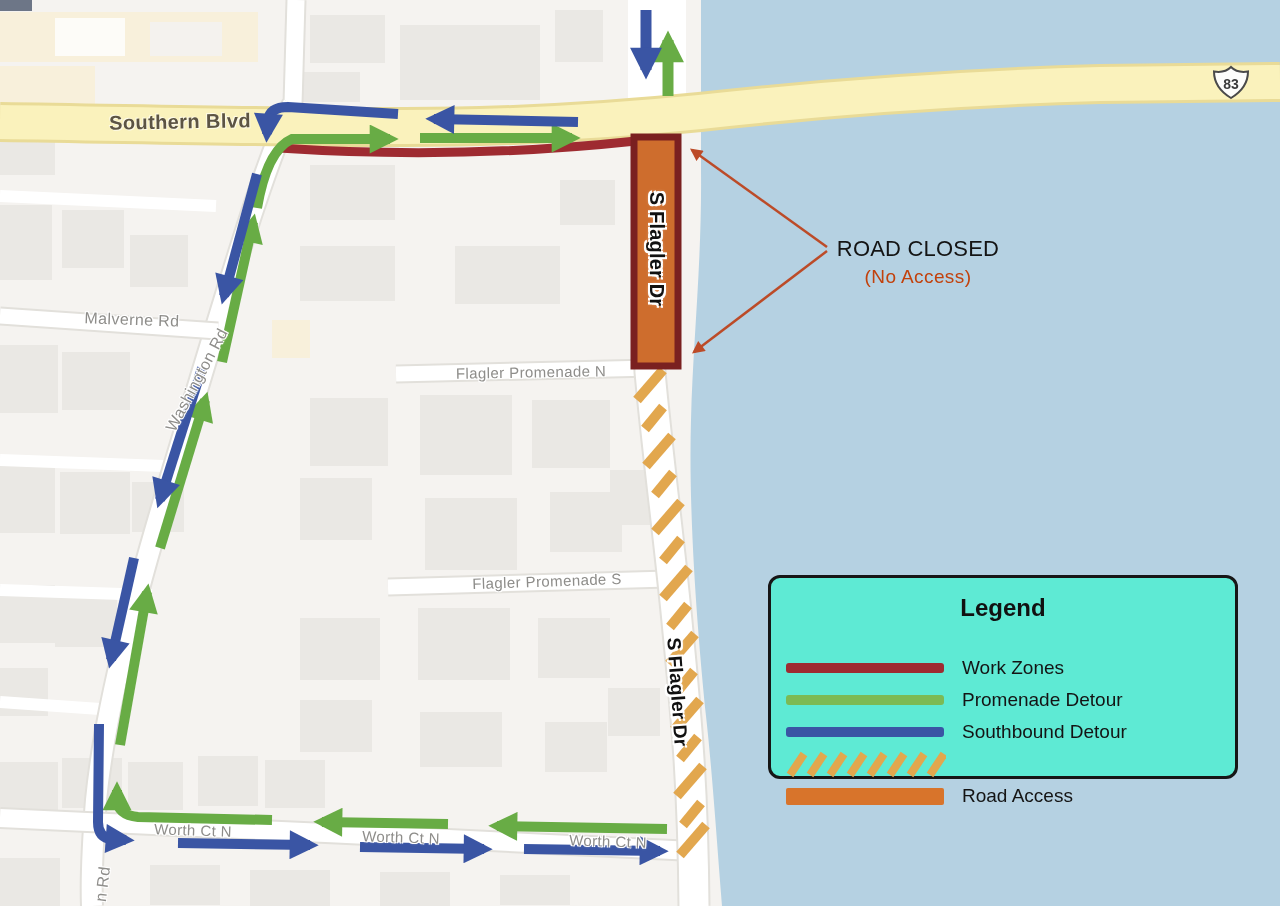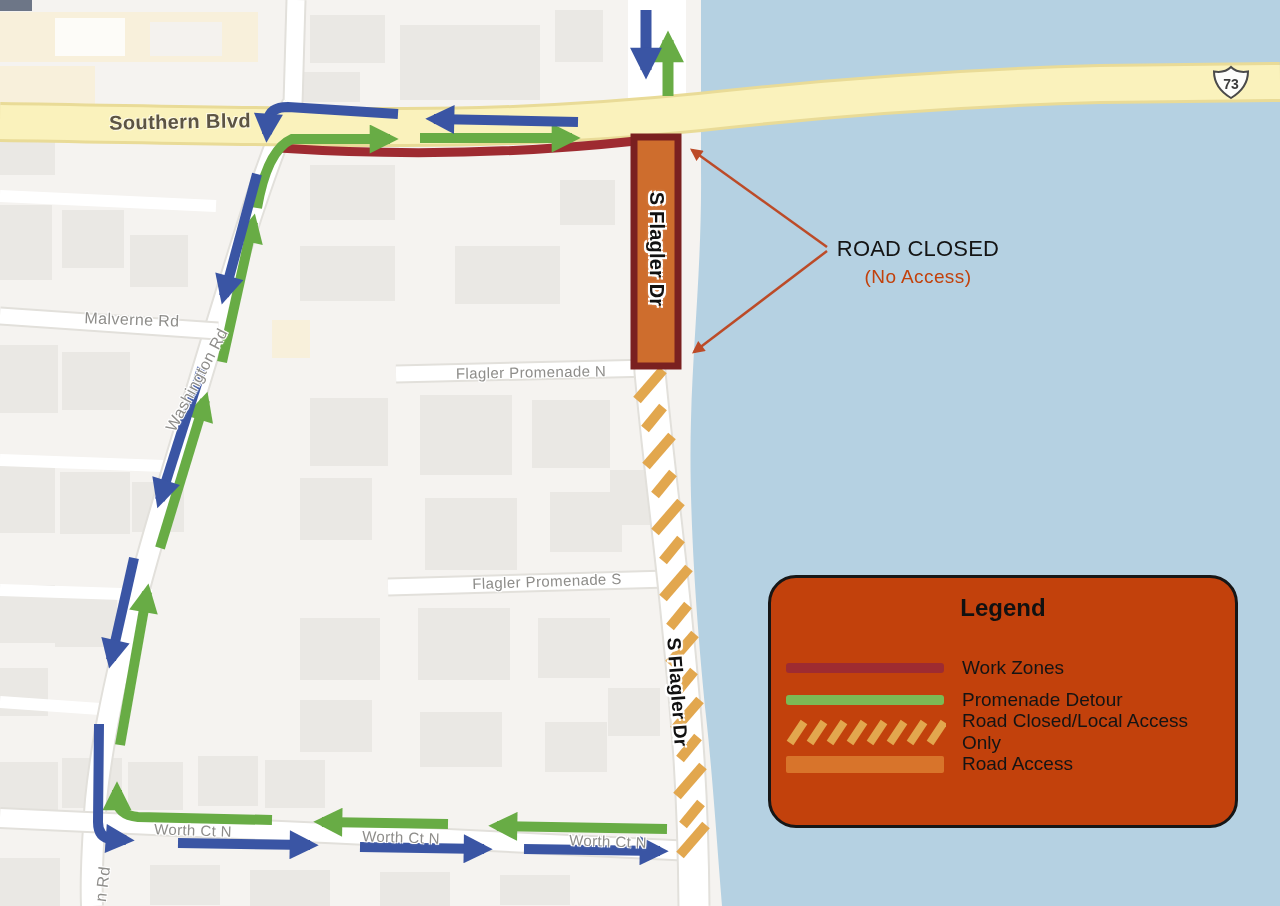--- a/index.html
+++ b/index.html
@@ -33,22 +33,22 @@
     text-shadow:-1px -1px 0 #fff,1px -1px 0 #fff,-1px 1px 0 #fff,1px 1px 0 #fff,0 0 3px #fff;}
   .lbl-hwy{color:var(--label-road);font-size:20px;font-weight:bold;letter-spacing:.4px;
     text-shadow:-1px -1px 0 rgba(255,255,255,.65),1px 1px 0 rgba(255,255,255,.65);}
   .lbl-closed{color:#111;font-weight:bold;font-size:20px;letter-spacing:.2px;
     text-shadow:-2px -2px 0 #fff,2px -2px 0 #fff,-2px 2px 0 #fff,2px 2px 0 #fff,0 0 4px #fff;}
   .lbl-callout1{color:#141414;font-weight:normal;font-size:22px;text-shadow:none;letter-spacing:.2px;}
   .lbl-callout2{color:#c2410c;font-size:19px;text-shadow:none;}
   .lbl-shield{color:#3c3c3c;font-size:14px;font-weight:bold;text-shadow:none;letter-spacing:0;}
 
   
-  #legend{position:absolute;left:768px;top:575px;width:470px;height:253px;
-    background:#c2410c;border:3px solid #161616;border-radius:28px;box-sizing:border-box;}
+  #legend{position:absolute;left:768px;top:575px;width:470px;height:204px;
+    background:#5eead4;border:3px solid #161616;border-radius:12px;box-sizing:border-box;}
   #legend .title{margin-top:16px;text-align:center;font-size:24px;font-weight:bold;color:#111;}
   #legend .rows{position:absolute;left:15px;top:74px;right:8px;}
   #legend .row{display:flex;align-items:center;height:32px;}
   #legend .sw{width:160px;margin-right:16px;display:flex;align-items:center;justify-content:flex-start;}
   #legend .bar{width:158px;height:10px;border-radius:3px;}
   #legend .bar.work{background:var(--work-zone);}
   #legend .bar.nb{background:var(--northbound-legend);}
   #legend .bar.sb{background:var(--southbound);}
   #legend .bar.closure{height:17px;border-radius:2px;background:var(--closure-legend);}
   #legend .lbl{font-size:19px;color:#141414;}
@@ -234,53 +234,58 @@
   <div class="maplabel" style="left:193px;top:830px;transform:translate(-50%,-50%) rotate(2deg);">Worth Ct N</div>
   <div class="maplabel" style="left:401px;top:837px;transform:translate(-50%,-50%) rotate(2deg);">Worth Ct N</div>
   <div class="maplabel" style="left:608px;top:841px;transform:translate(-50%,-50%) rotate(2deg);">Worth Ct N</div>
 
   <div class="maplabel lbl-closed" style="left:656px;top:249px;transform:translate(-50%,-50%) rotate(90deg);">S Flagler Dr</div>
   <div class="maplabel lbl-closed" style="left:677px;top:692px;transform:translate(-50%,-50%) rotate(86deg);font-size:19px;">S Flagler Dr</div>
 
   <div class="maplabel lbl-callout1" style="left:918px;top:249px;">ROAD CLOSED</div>
   <div class="maplabel lbl-callout2" style="left:918px;top:277px;">(No Access)</div>
 
-  <div class="maplabel lbl-shield" style="left:1231px;top:84px;">73</div>
+  <div class="maplabel lbl-shield" style="left:1231px;top:84px;">83</div>
 
   <div id="legend">
     <div class="title">Legend</div>
     <div class="rows">
       <div class="row">
         <span class="sw">
             <span class="bar work"></span>
           </span>
         <span class="lbl">Work Zones</span>
       </div>
       <div class="row">
         <span class="sw">
             <span class="bar nb"></span>
           </span>
         <span class="lbl">Promenade Detour</span>
+      </div>
+      <div class="row">
+        <span class="sw">
+            <span class="bar sb"></span>
+          </span>
+        <span class="lbl">Southbound Detour</span>
       </div>
       <div class="row">
         <span class="sw">
           <svg width="160" height="28">
             <g class="s-hatch" stroke-width="8">
               <line x1="4" y1="25" x2="18" y2="4"></line>
                 <line x1="24" y1="25" x2="38" y2="4"></line>
               <line x1="44" y1="25" x2="58" y2="4"></line>
                 <line x1="64" y1="25" x2="78" y2="4"></line>
               <line x1="84" y1="25" x2="98" y2="4"></line>
                 <line x1="104" y1="25" x2="118" y2="4"></line>
               <line x1="124" y1="25" x2="138" y2="4"></line>
                 <line x1="144" y1="25" x2="158" y2="4"></line>
             </g>
           </svg>
         </span>
-        <span class="lbl">Road Closed/Local Access Only</span>
       </div>
       <div class="row">
         <span class="sw">
             <span class="bar closure"></span>
           </span>
         <span class="lbl">Road Access</span>
       </div>
     </div>
   </div>
 </div>

